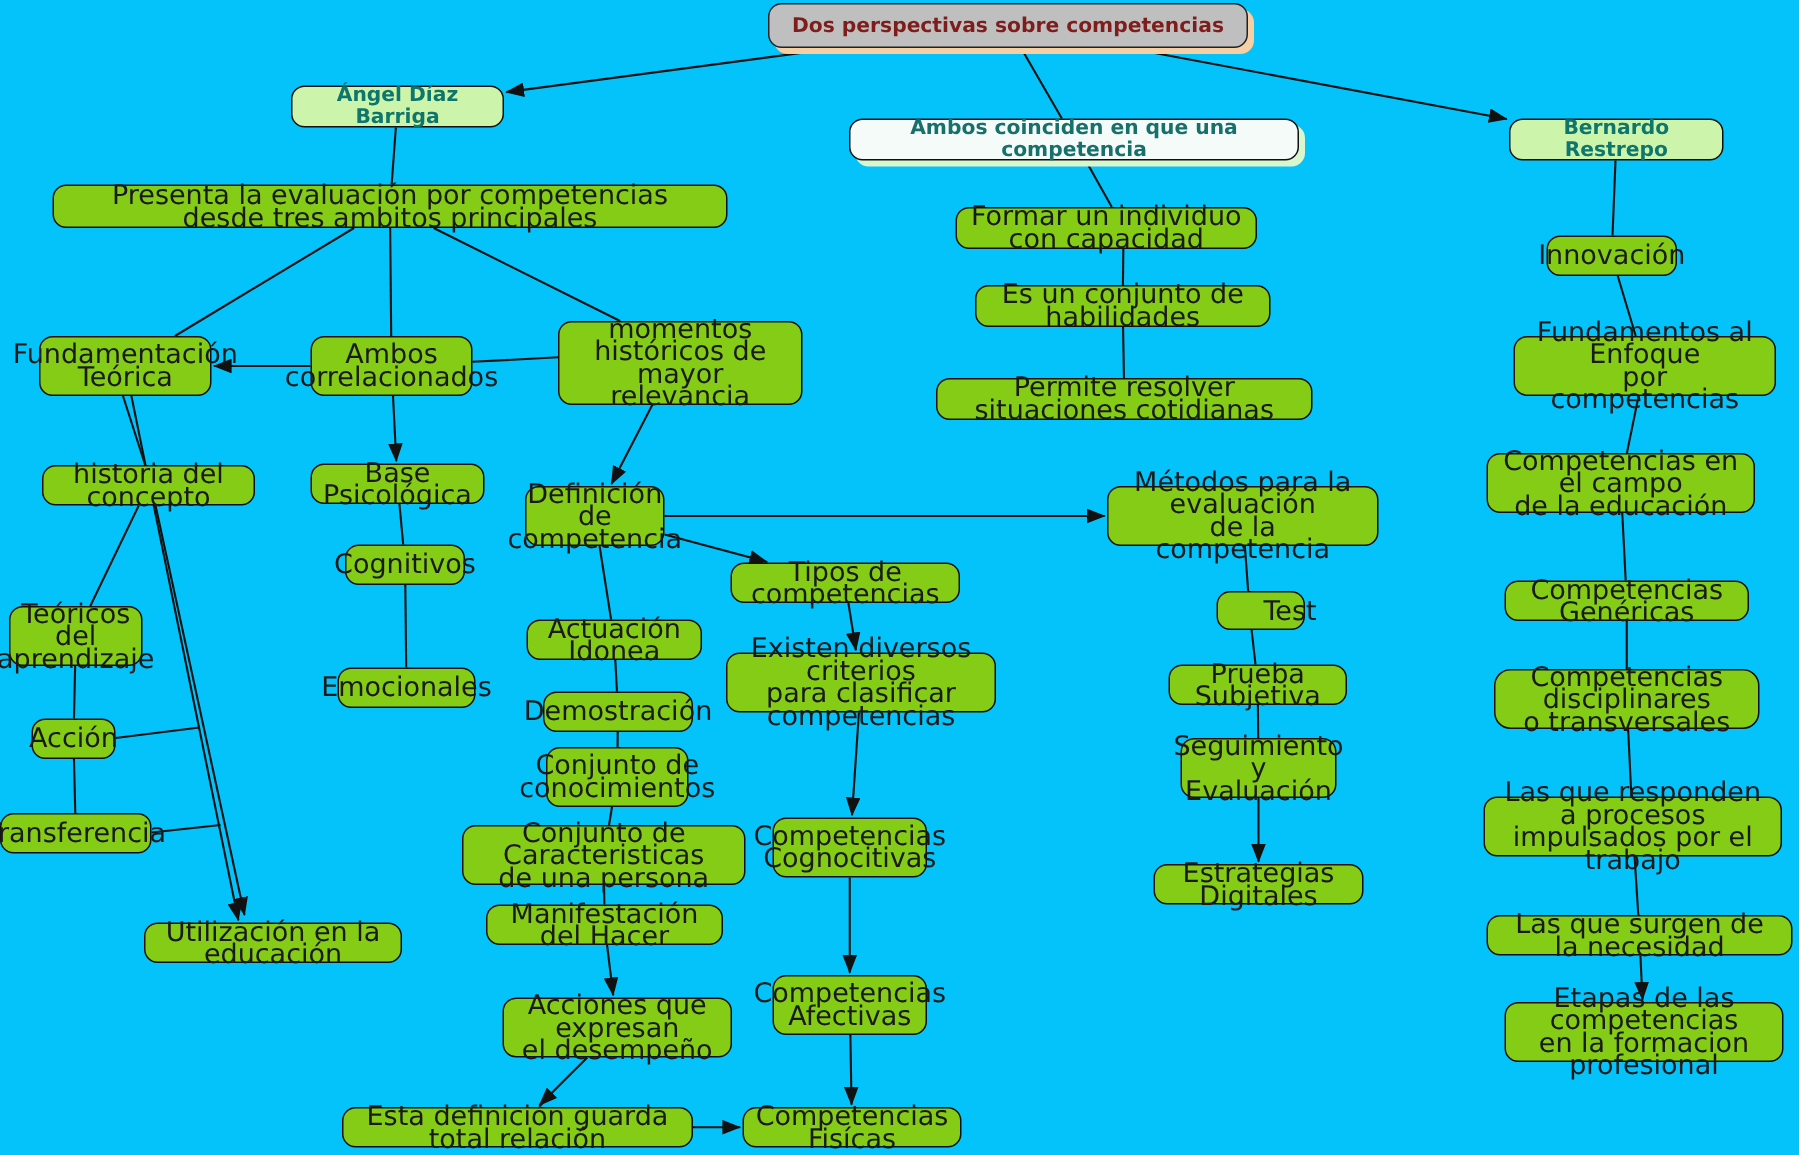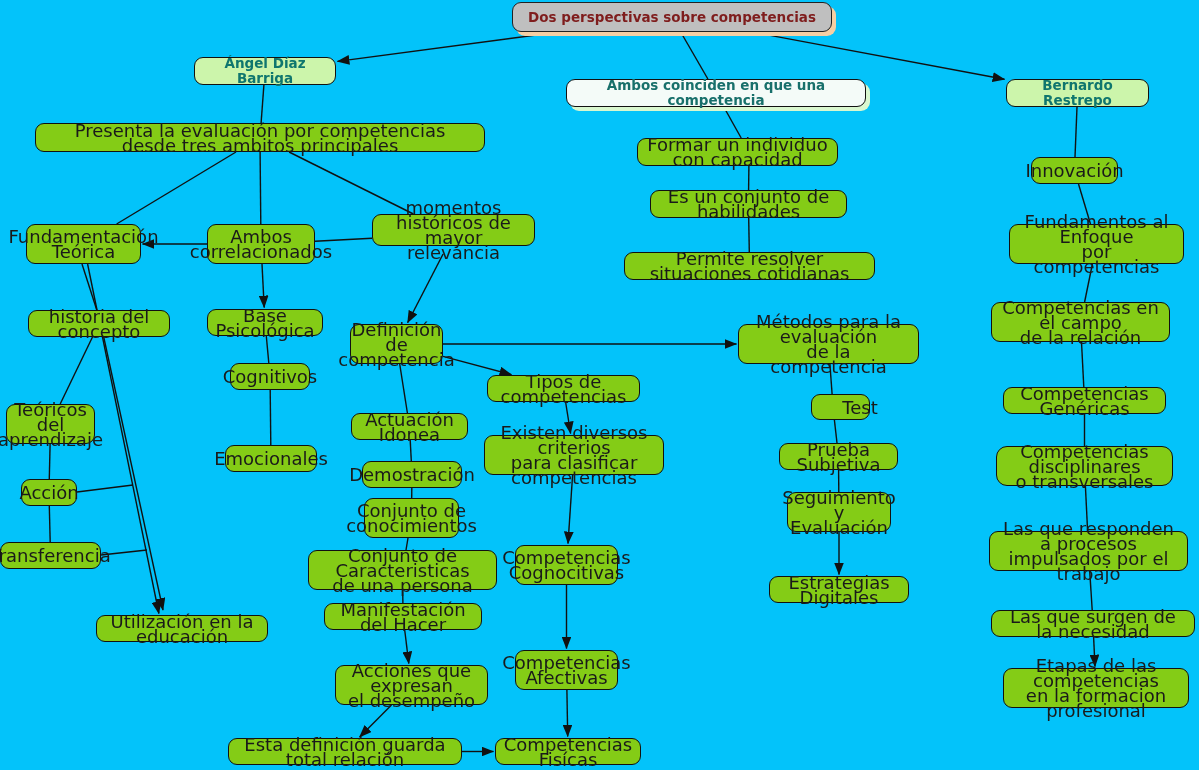--- a/index.html
+++ b/index.html
@@ -134,25 +134,25 @@
       <div class="node plain" style="left: 35px; top: 123px; width: 450px; height: 29px;">Presenta la evaluación por competencias desde tres ambitos principales</div>
       <div class="node plain" style="left: 637px; top: 138px; width: 201px; height: 28px;">Formar un individuo con capacidad</div>
       <div class="node plain" style="left: 1031px; top: 157px; width: 87px; height: 27px;">Innovación</div>
       <div class="node plain" style="left: 650px; top: 190px; width: 197px; height: 28px;">Es un conjunto de habilidades</div>
       <div class="node plain" style="left: 1009px; top: 224px; width: 175px; height: 40px;">Fundamentos al Enfoque
 por competencias</div>
       <div class="node plain" style="left: 26px; top: 224px; width: 115px; height: 40px;">Fundamentación
 Teórica</div>
       <div class="node plain" style="left: 207px; top: 224px; width: 108px; height: 40px;">Ambos
 correlacionados</div>
-      <div class="node plain" style="left: 372px; top: 214px; width: 163px; height: 32px;">momentos históricos de
+      <div class="node plain" style="left: 372px; top: 214px; width: 163px; height: 56px;">momentos históricos de
 mayor relevancia</div>
       <div class="node plain" style="left: 624px; top: 252px; width: 251px; height: 28px;">Permite resolver situaciones cotidianas</div>
       <div class="node plain" style="left: 991px; top: 302px; width: 179px; height: 40px;">Competencias en el campo
-de la relación</div>
+de la educación</div>
       <div class="node plain" style="left: 28px; top: 310px; width: 142px; height: 27px;">historia del concepto</div>
       <div class="node plain" style="left: 207px; top: 309px; width: 116px; height: 27px;">Base Psicológica</div>
       <div class="node plain" style="left: 350px; top: 324px; width: 93px; height: 40px;">Definición de
 competencia</div>
       <div class="node plain" style="left: 738px; top: 324px; width: 181px; height: 40px;">Métodos para la evaluación
 de la competencia</div>
       <div class="node plain" style="left: 230px; top: 363px; width: 80px; height: 27px;">Cognitivos</div>
       <div class="node plain" style="left: 487px; top: 375px; width: 153px; height: 27px;">Tipos de competencias</div>
       <div class="node plain" style="left: 1003px; top: 387px; width: 163px; height: 27px;">Competencias Genéricas</div>
       <div class="node plain" style="left: 6px; top: 404px; width: 89px; height: 40px;">Teóricos del

